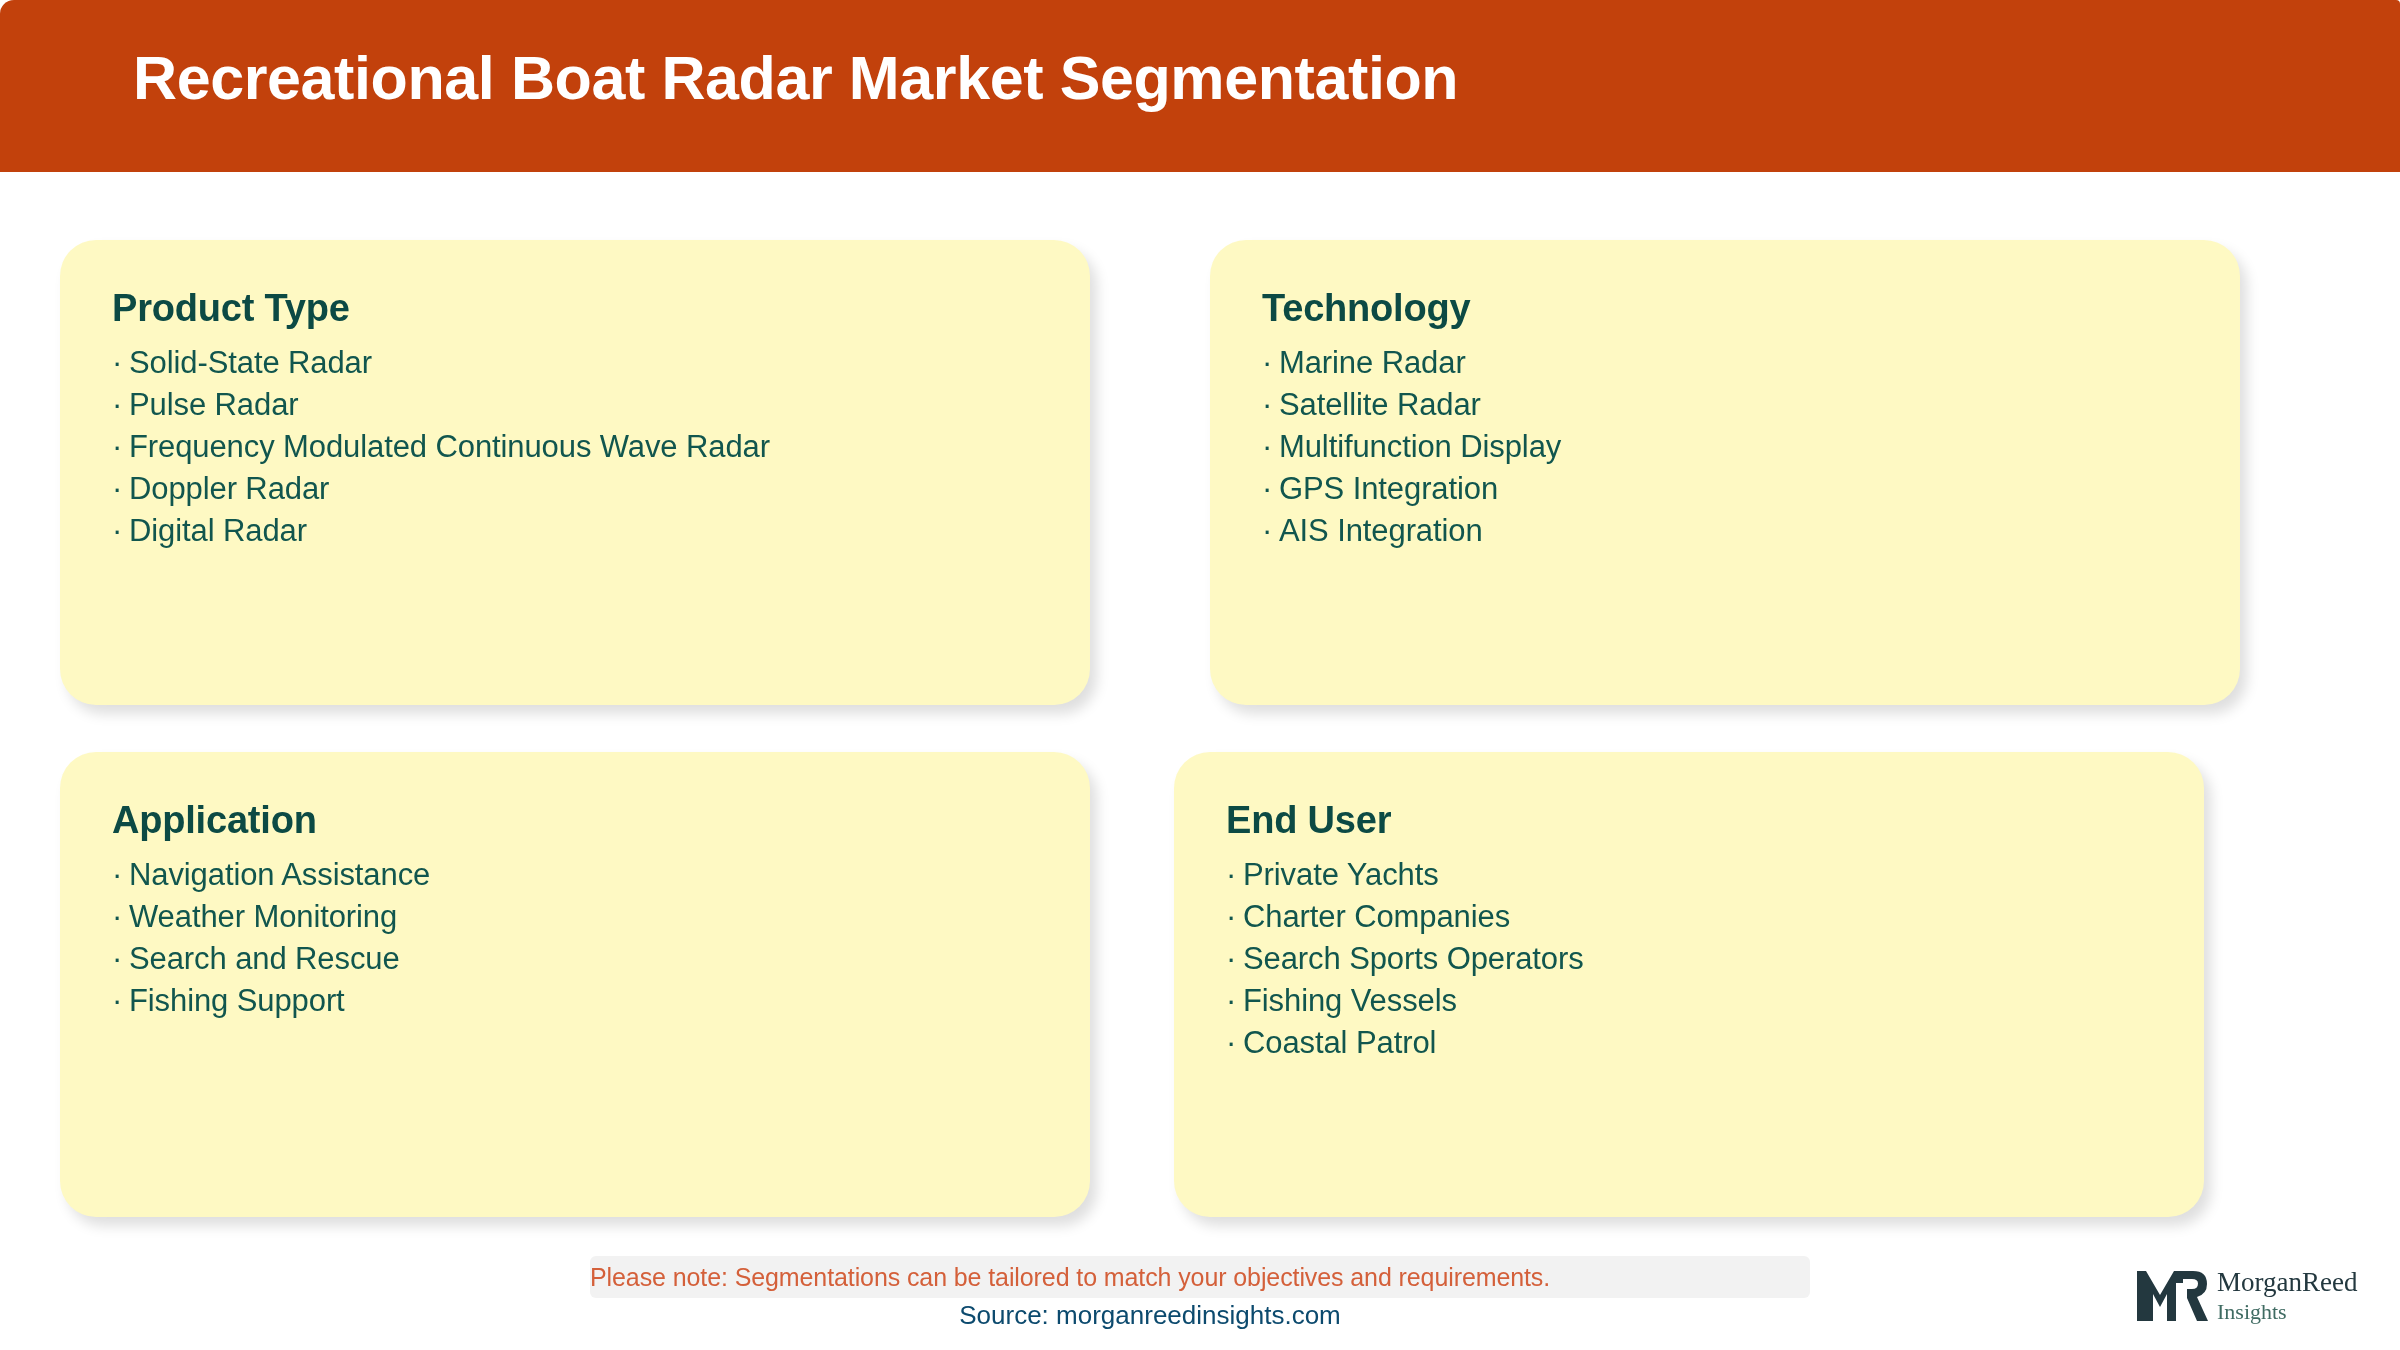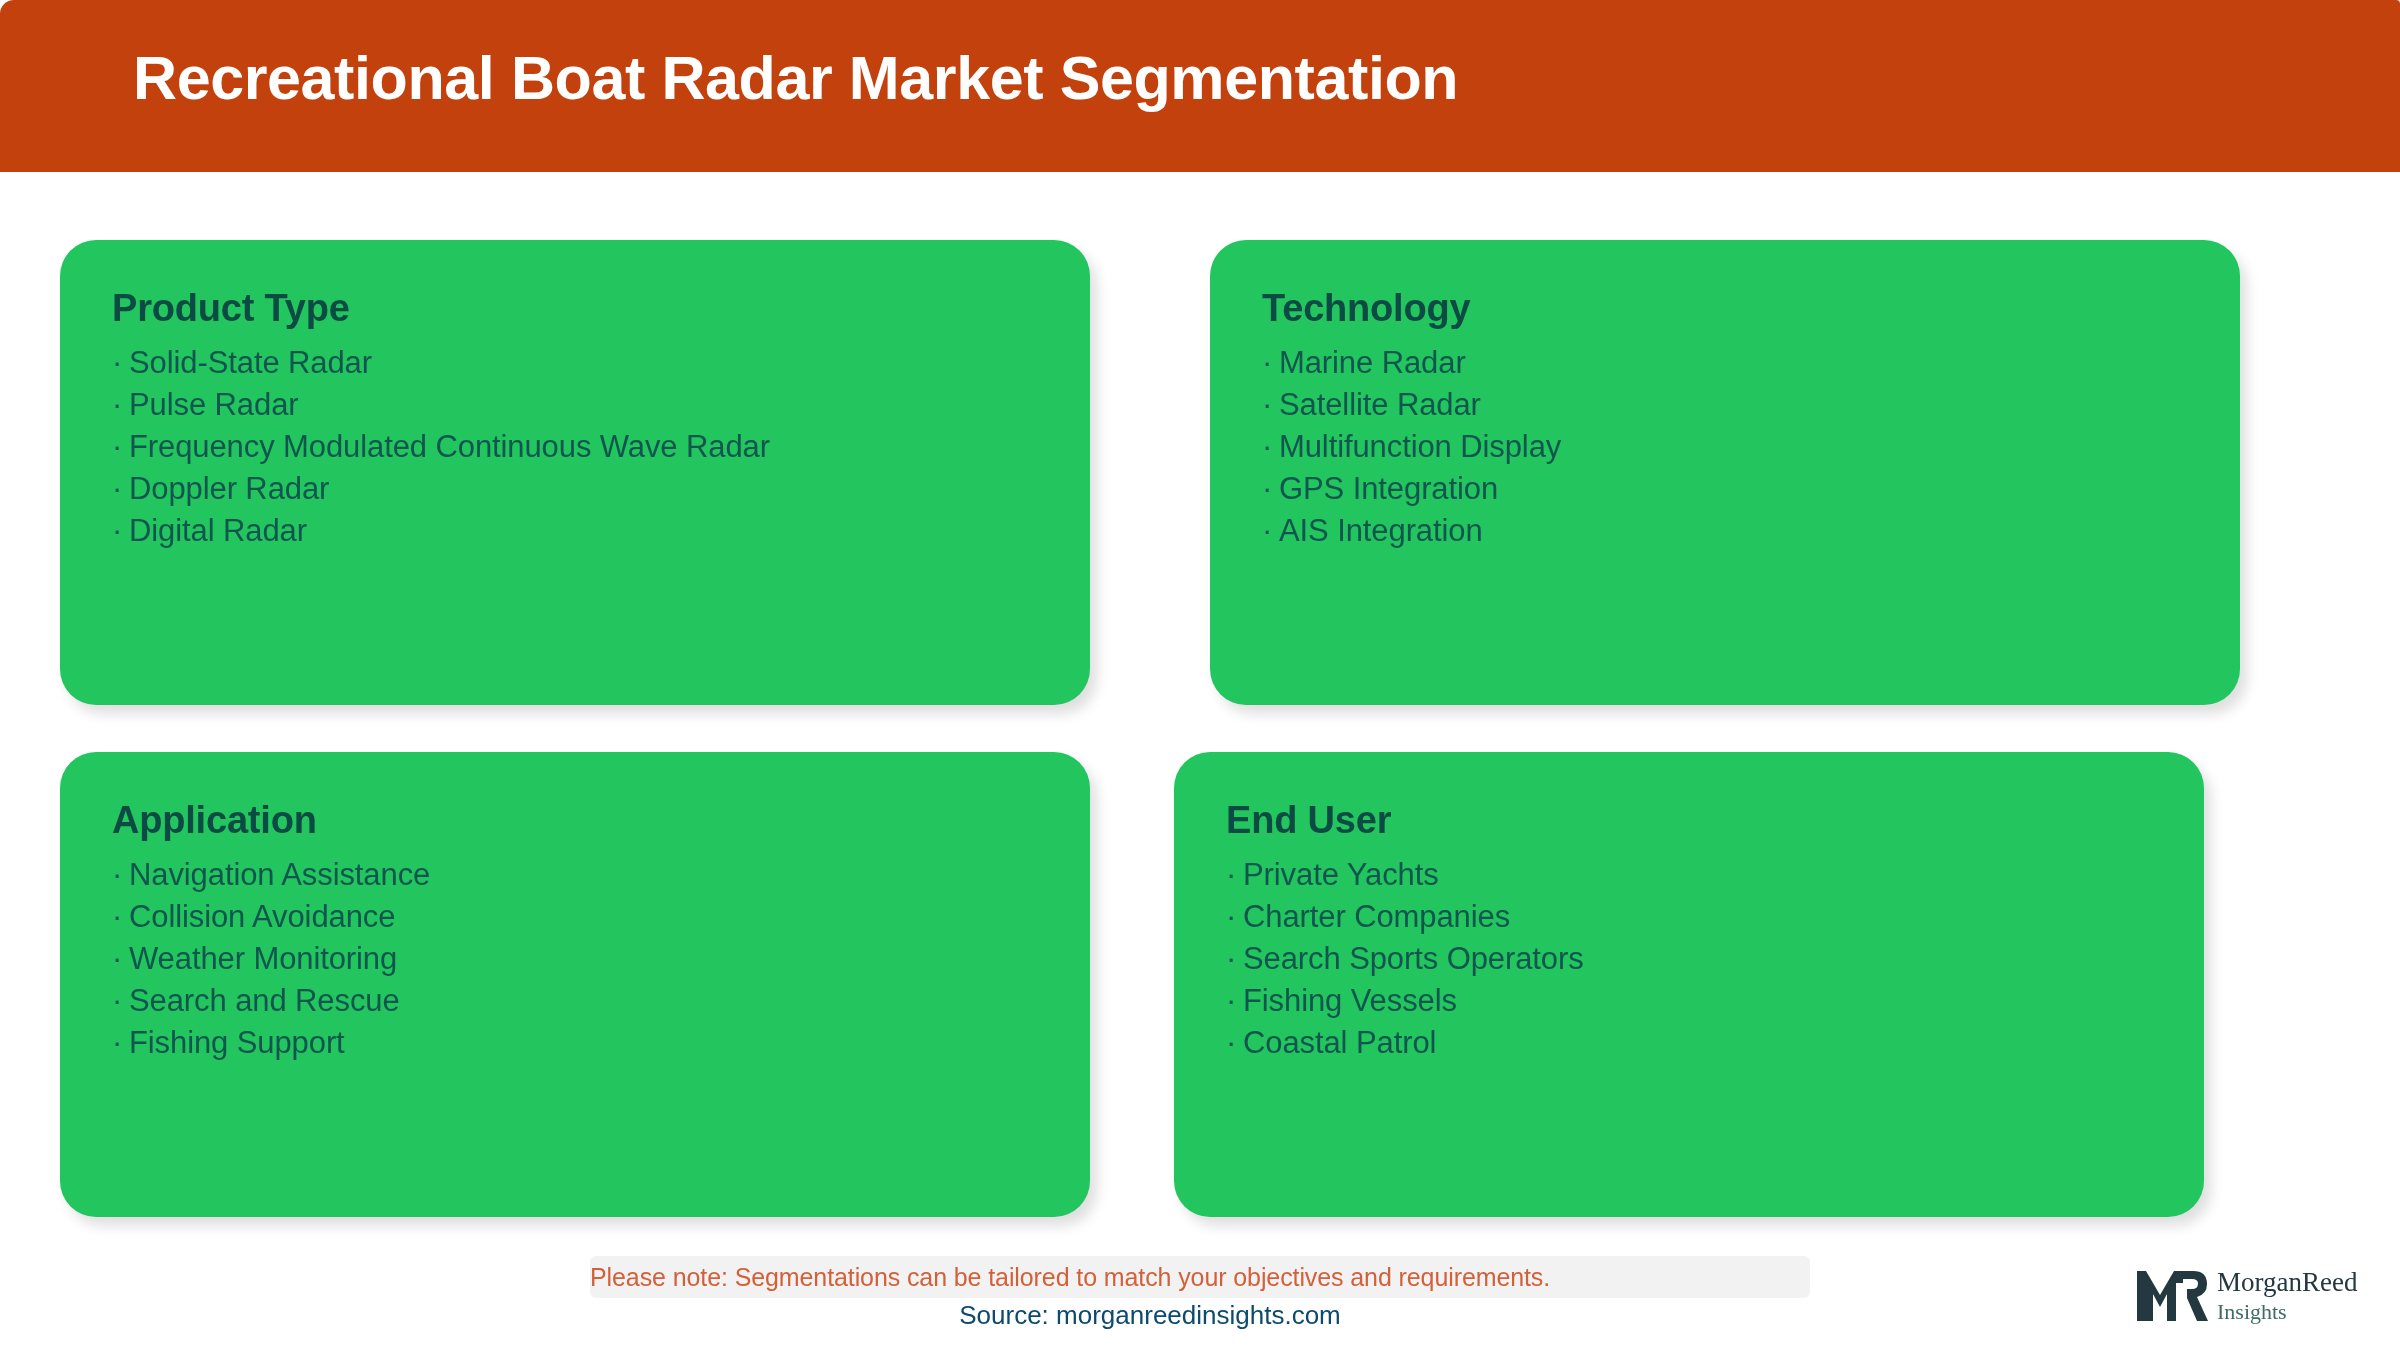--- a/index.html
+++ b/index.html
@@ -44,21 +44,21 @@
     position: absolute;
     left: 0;
     top: 172px;
     width: 2400px;
     height: 1060px;
   }
   .card {
     position: absolute;
     width: 1030px;
     height: 465px;
-    background: #22c55e;
+    background: #fef9c3;
     border-radius: 36px;
     box-shadow: 7px 9px 13px rgba(0,0,0,0.13);
     box-sizing: border-box;
     padding: 44px 52px 0 52px;
   }
   .card-0 { left: 60px;   top: 68px;  }
   .card-1 { left: 1210px; top: 68px;  }
   .card-2 { left: 60px;   top: 580px; }
   .card-3 { left: 1174px; top: 580px; }
 
@@ -186,21 +186,20 @@
       <li><span class="bullet">·</span><span>Multifunction Display</span></li>
       <li><span class="bullet">·</span><span>GPS Integration</span></li>
       <li><span class="bullet">·</span><span>AIS Integration</span></li>
     </ul>
   </div>
 
   <div class="card card-2">
     <div class="card-title">Application</div>
     <ul class="card-list">
       <li><span class="bullet">·</span><span>Navigation Assistance</span></li>
-      <li><span class="bullet">·</span><span>Collision Avoidance</span></li>
       <li><span class="bullet">·</span><span>Weather Monitoring</span></li>
       <li><span class="bullet">·</span><span>Search and Rescue</span></li>
       <li><span class="bullet">·</span><span>Fishing Support</span></li>
     </ul>
   </div>
 
   <div class="card card-3">
     <div class="card-title">End User</div>
     <ul class="card-list">
       <li><span class="bullet">·</span><span>Private Yachts</span></li>

